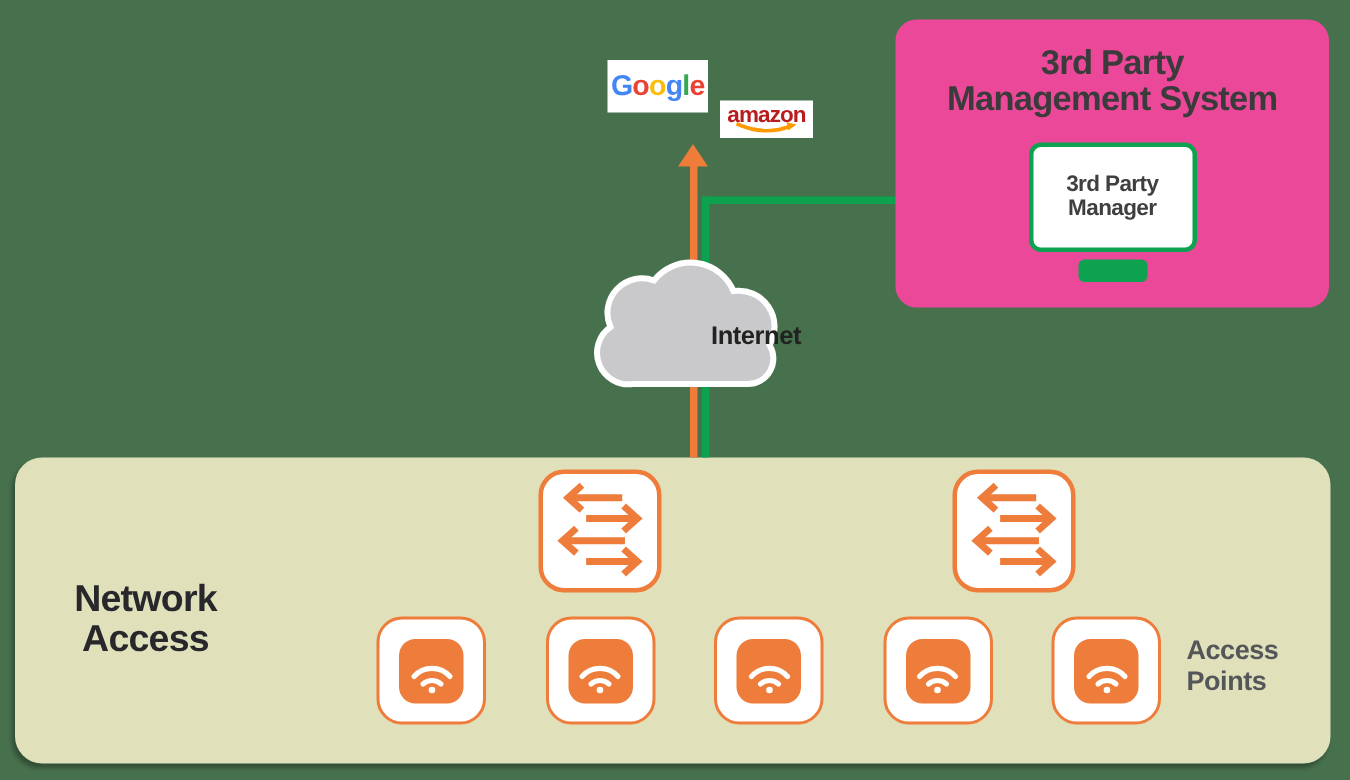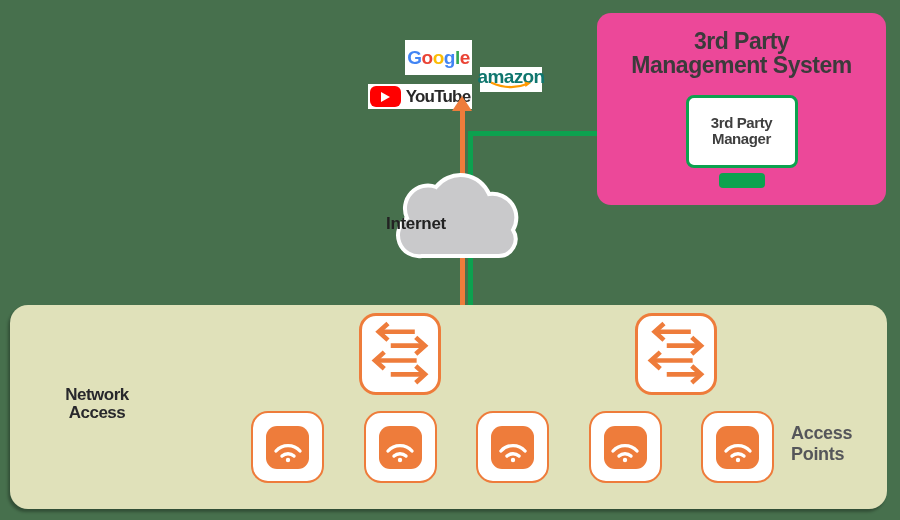--- a/index.html
+++ b/index.html
@@ -10,54 +10,54 @@
   .vline{position:absolute;width:5px;}
   .hline{position:absolute;height:5px;}
   .line-orange{background:#ee7c3b;}
   .line-green{background:#0ca24f;}
   .arrowhead-up{position:absolute;width:0;height:0;
     border-left:10px solid transparent;border-right:10px solid transparent;
     border-bottom:15px solid #ee7c3b;}
 
   
   .cloud{position:absolute;left:386px;top:164px;width:148px;height:100px;}
-  .cloud-label{position:absolute;left:0;top:50px;width:148px;text-align:left;
+  .cloud-label{position:absolute;left:0;top:50px;width:148px;text-align:right;
     font-weight:bold;font-size:17px;color:#222;letter-spacing:-0.3px;}
 
   
   .logo-box{position:absolute;background:#fff;display:flex;align-items:center;justify-content:center;}
   .google-box{left:405px;top:40px;width:67px;height:35px;}
   .google-text{font-size:19px;font-weight:bold;letter-spacing:-0.5px;}
   .youtube-box{left:368px;top:84px;width:104px;height:25px;gap:5px;}
   .yt-play{width:31px;height:21px;background:#FF0000;border-radius:6px;
     display:flex;align-items:center;justify-content:center;}
   .yt-tri{width:0;height:0;border-left:9px solid #fff;
     border-top:5px solid transparent;border-bottom:5px solid transparent;}
   .yt-text{font-size:17px;font-weight:bold;color:#282828;letter-spacing:-0.8px;}
   .amazon-box{left:480px;top:67px;width:62px;height:25px;flex-direction:column;gap:0;}
-  .amazon-text{font-size:19px;font-weight:bold;color:#0f766e;letter-spacing:-0.6px;line-height:13px;}
+  .amazon-text{font-size:15px;font-weight:bold;color:#b91c1c;letter-spacing:-0.6px;line-height:13px;}
   .amazon-smile{margin-top:-2px;}
 
   
   .mgmt-panel{position:absolute;left:597px;top:13px;width:289px;height:192px;
     background:#ec4899;border-radius:14px;display:flex;flex-direction:column;align-items:center;}
   .mgmt-title{margin-top:17px;text-align:center;font-weight:bold;font-size:23px;
     line-height:1.04;color:#3b3b3b;letter-spacing:-0.5px;white-space:pre-line;}
   .monitor{margin-top:17px;display:flex;flex-direction:column;align-items:center;}
   .monitor-screen{width:106px;height:67px;background:#fff;border:3px solid #0ca24f;
     border-radius:8px;display:flex;align-items:center;justify-content:center;}
   .monitor-label{text-align:center;font-weight:bold;font-size:15px;line-height:1.12;
     color:#3f3f3f;letter-spacing:-0.4px;white-space:pre-line;}
   .monitor-stand{margin-top:5px;width:46px;height:15px;background:#0ca24f;border-radius:4px;}
 
   
   .net-panel{position:absolute;left:10px;top:305px;width:877px;height:204px;
     background:#e0e1ba;border-radius:18px;box-shadow:-2px 3px 3px rgba(0,0,0,0.3);}
   .net-title{position:absolute;left:24px;top:386px;width:146px;text-align:center;
-    font-weight:bold;font-size:17px;line-height:1.08;color:#28282c;
+    font-weight:bold;font-size:25px;line-height:1.08;color:#28282c;
     letter-spacing:-0.5px;white-space:pre-line;}
   .panel-label{position:absolute;font-weight:bold;font-size:18px;line-height:1.16;
     color:#55565a;letter-spacing:-0.3px;white-space:pre-line;}
   .label-switches{left:734px;top:330px;}
   .label-aps{left:791px;top:423px;}
 
   .switch-icon{position:absolute;top:313px;width:82px;height:82px;box-sizing:border-box;
     background:#fff;border:3px solid #ee7c3b;border-radius:17px;
     display:flex;align-items:center;justify-content:center;}
   .ap-icon{position:absolute;top:411px;width:73px;height:72px;box-sizing:border-box;
@@ -98,26 +98,20 @@
 
   <div class="logo-box google-box">
     <div class="google-text"><span style="color: rgb(66, 133, 244);">G</span><span style="color: rgb(234, 67, 53);">o</span><span style="color: rgb(251, 188, 5);">o</span><span style="color: rgb(66, 133, 244);">g</span><span style="color: rgb(52, 168, 83);">l</span><span style="color: rgb(234, 67, 53);">e</span></div>
   </div>
   <div class="logo-box amazon-box">
     <div class="amazon-text">amazon</div>
     <svg class="amazon-smile" width="46" height="9" viewBox="0 0 46 9">
       <path d="M3,1.5 Q22,10 39,3" fill="none" stroke="#FF9900" stroke-width="2.4"></path>
       <polygon points="36.5,0.5 43,2 37.5,6" fill="#FF9900"></polygon>
     </svg>
-  </div>
-  <div class="logo-box youtube-box">
-    <div class="yt-play">
-      <div class="yt-tri"></div>
-    </div>
-    <div class="yt-text">YouTube</div>
   </div>
 
   <div class="arrowhead-up" style="left:452px;top:96px;"></div>
 
   <div class="net-title">Network
 Access</div>
   <div class="panel-label label-aps">Access
 Points</div>
 
   <div id="switch-host">

